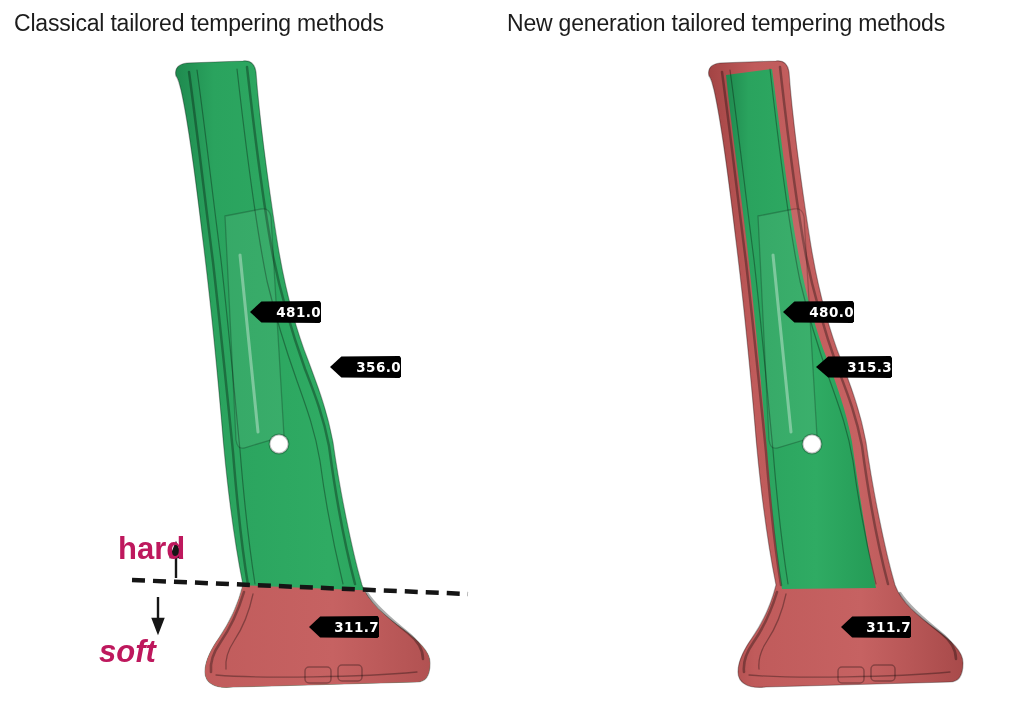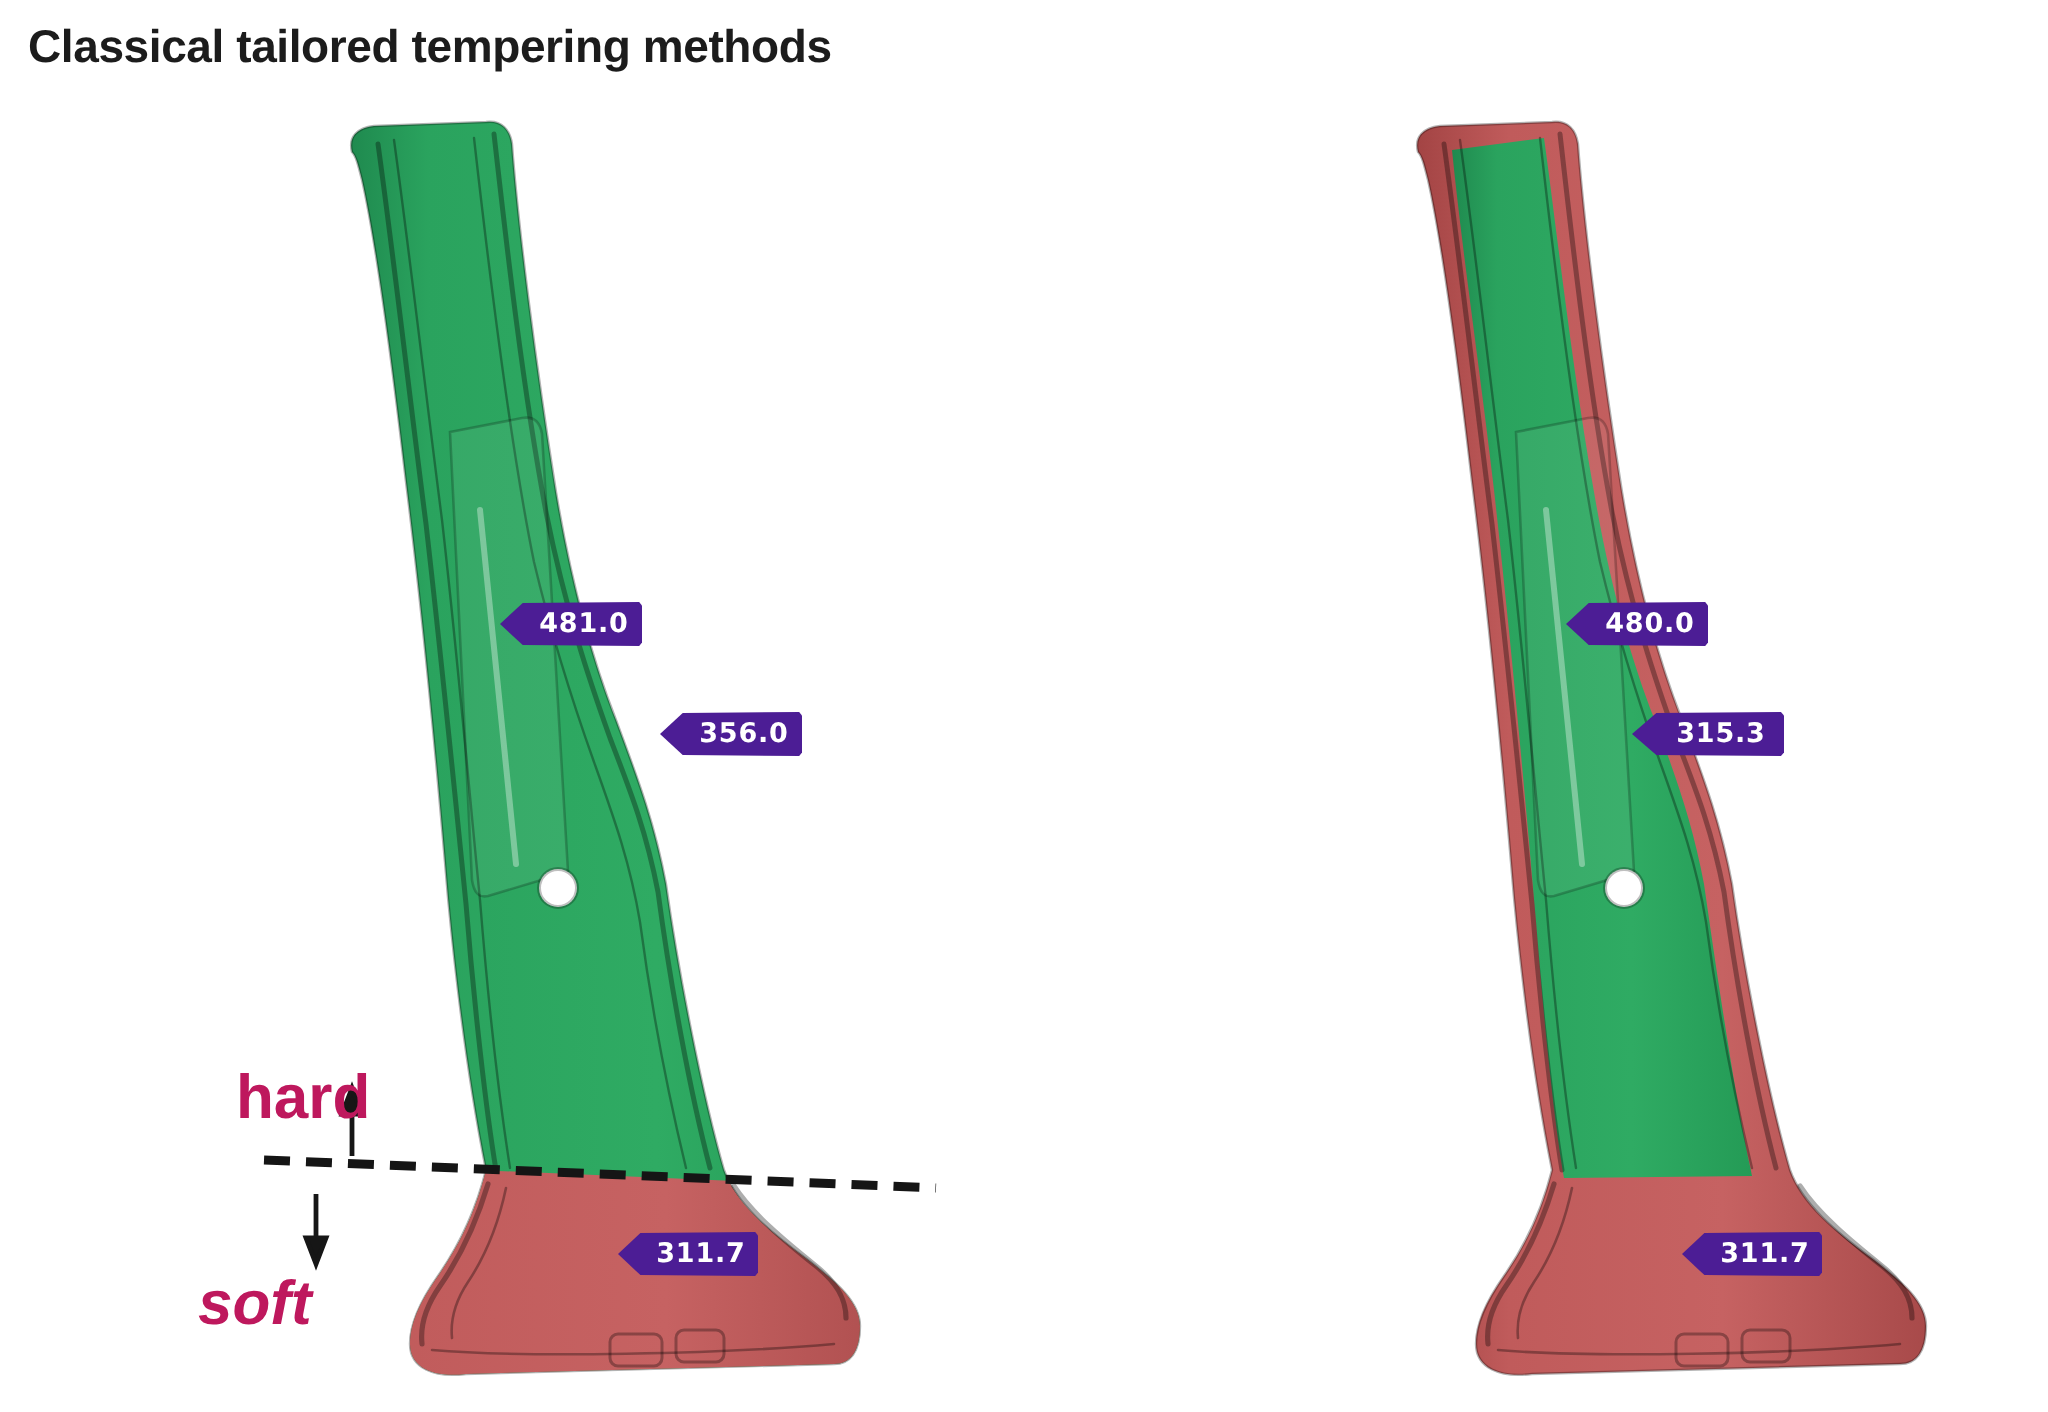--- a/index.html
+++ b/index.html
@@ -6,52 +6,53 @@
   body{
     width:1024px;height:706px;
     background:#ffffff;
     font-family:"Liberation Sans", sans-serif;
     position:relative;
     overflow:hidden;
   }
   .canvas{position:absolute;left:0;top:0;width:1024px;height:706px;}
   .panel-title{
     position:absolute;top:10px;
-    font-size:23px;font-weight:700;color:#1c1c1c;
+    font-size:23px;font-weight:400;color:#1c1c1c;
     letter-spacing:-0.2px;white-space:nowrap;
   }
   .panel-title.left{left:14px;}
   .panel-title.right{left:507px;}
   svg.fig{position:absolute;left:0;top:0;}
   .tag{
     position:absolute;height:22px;
-    background:#4c1d95;
+    background:#000000;
     color:#ffffff;
     font-family:"DejaVu Sans", sans-serif;
     font-weight:bold;font-size:13.5px;line-height:22px;
-    text-align:center;
+    text-align:right;
     padding-left:13px;box-sizing:border-box;
     clip-path:polygon(0 50%, 16% 2%, 98% 0, 100% 8%, 100% 92%, 98% 100%, 16% 98%);
     letter-spacing:0.4px;
   }
   .zone-word{
     position:absolute;
     font-size:31px;font-weight:600;color:#be185d;
     white-space:nowrap;
     margin-top:20px;
   }
   #word-hard{left:118px;top:511px;}
   #word-soft{left:99px;top:614px;font-style:italic;}
 </style>
 </head>
 <body>
 
 <div class="canvas">
 
   <div class="panel-title left">Classical tailored tempering methods</div>
+  <div class="panel-title right">New generation tailored tempering methods</div>
 
   <svg class="fig" width="1024" height="706" viewBox="0 0 1024 706">
     <defs>
       <linearGradient id="gGreen" x1="0" y1="0" x2="1" y2="0">
         <stop offset="0" stop-color="#1f8a4f"></stop>
         <stop offset="0.15" stop-color="#2aa35e"></stop>
         <stop offset="0.6" stop-color="#2fab63"></stop>
         <stop offset="1" stop-color="#249b56"></stop>
       </linearGradient>
       <linearGradient id="gRed" x1="0" y1="0" x2="1" y2="0">

